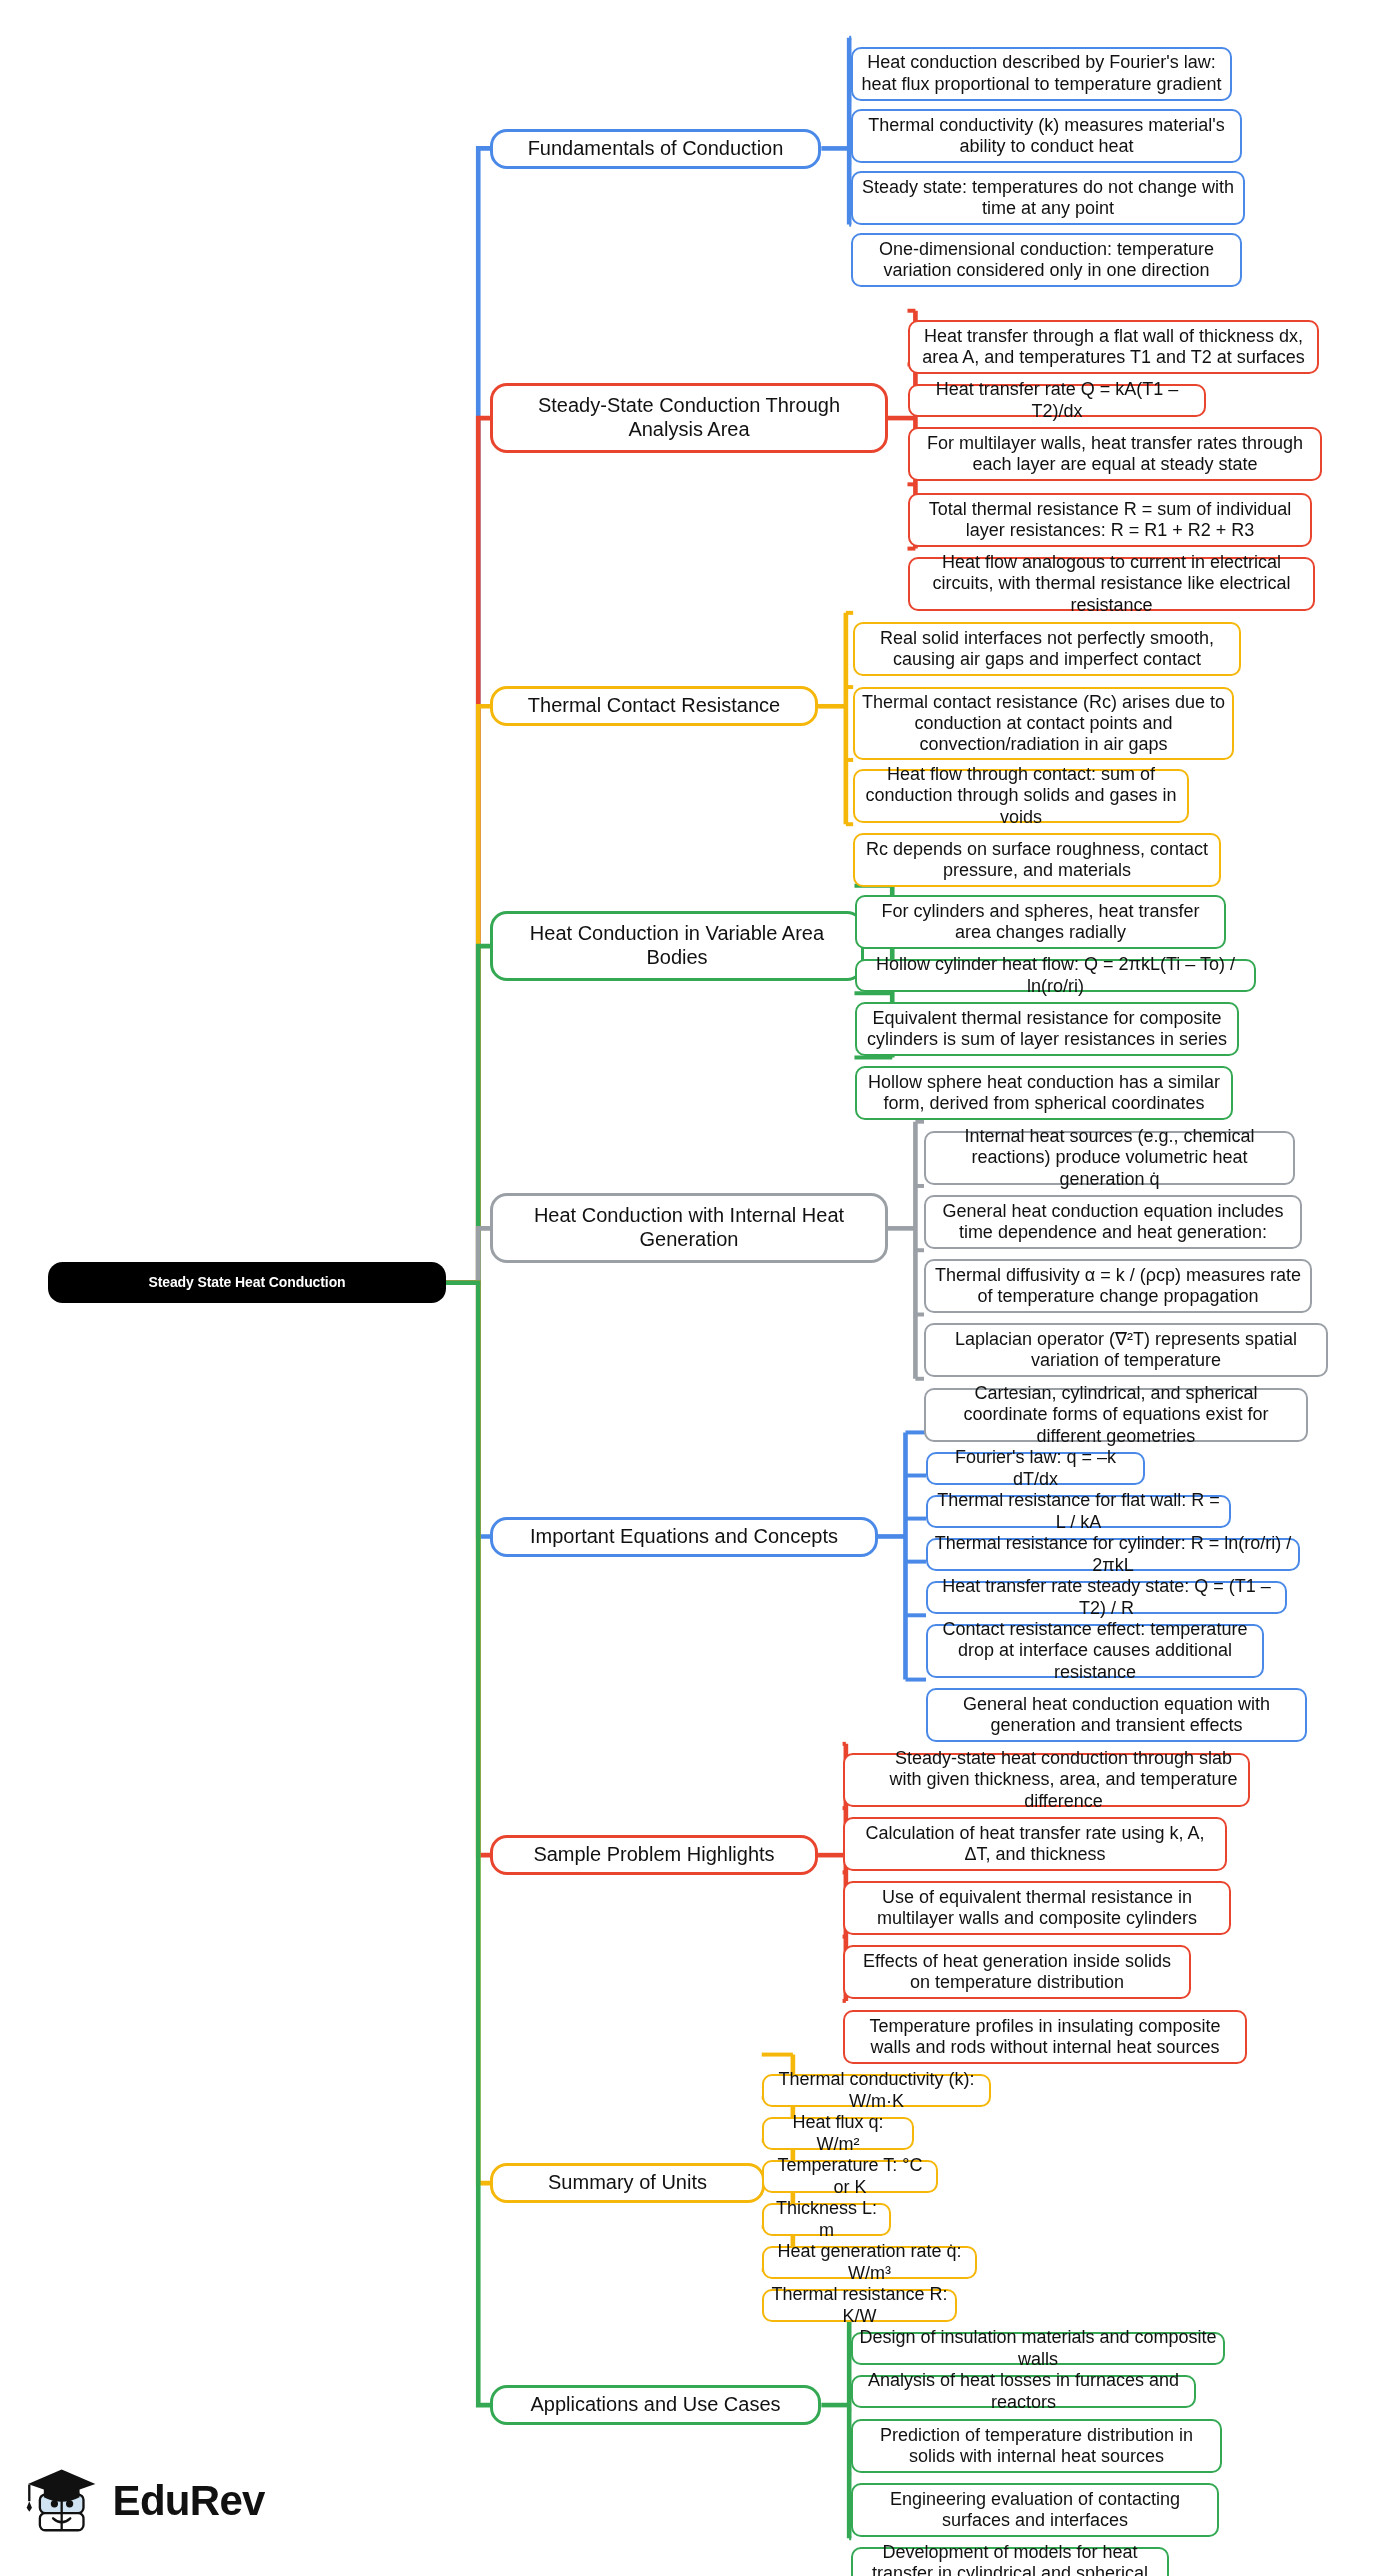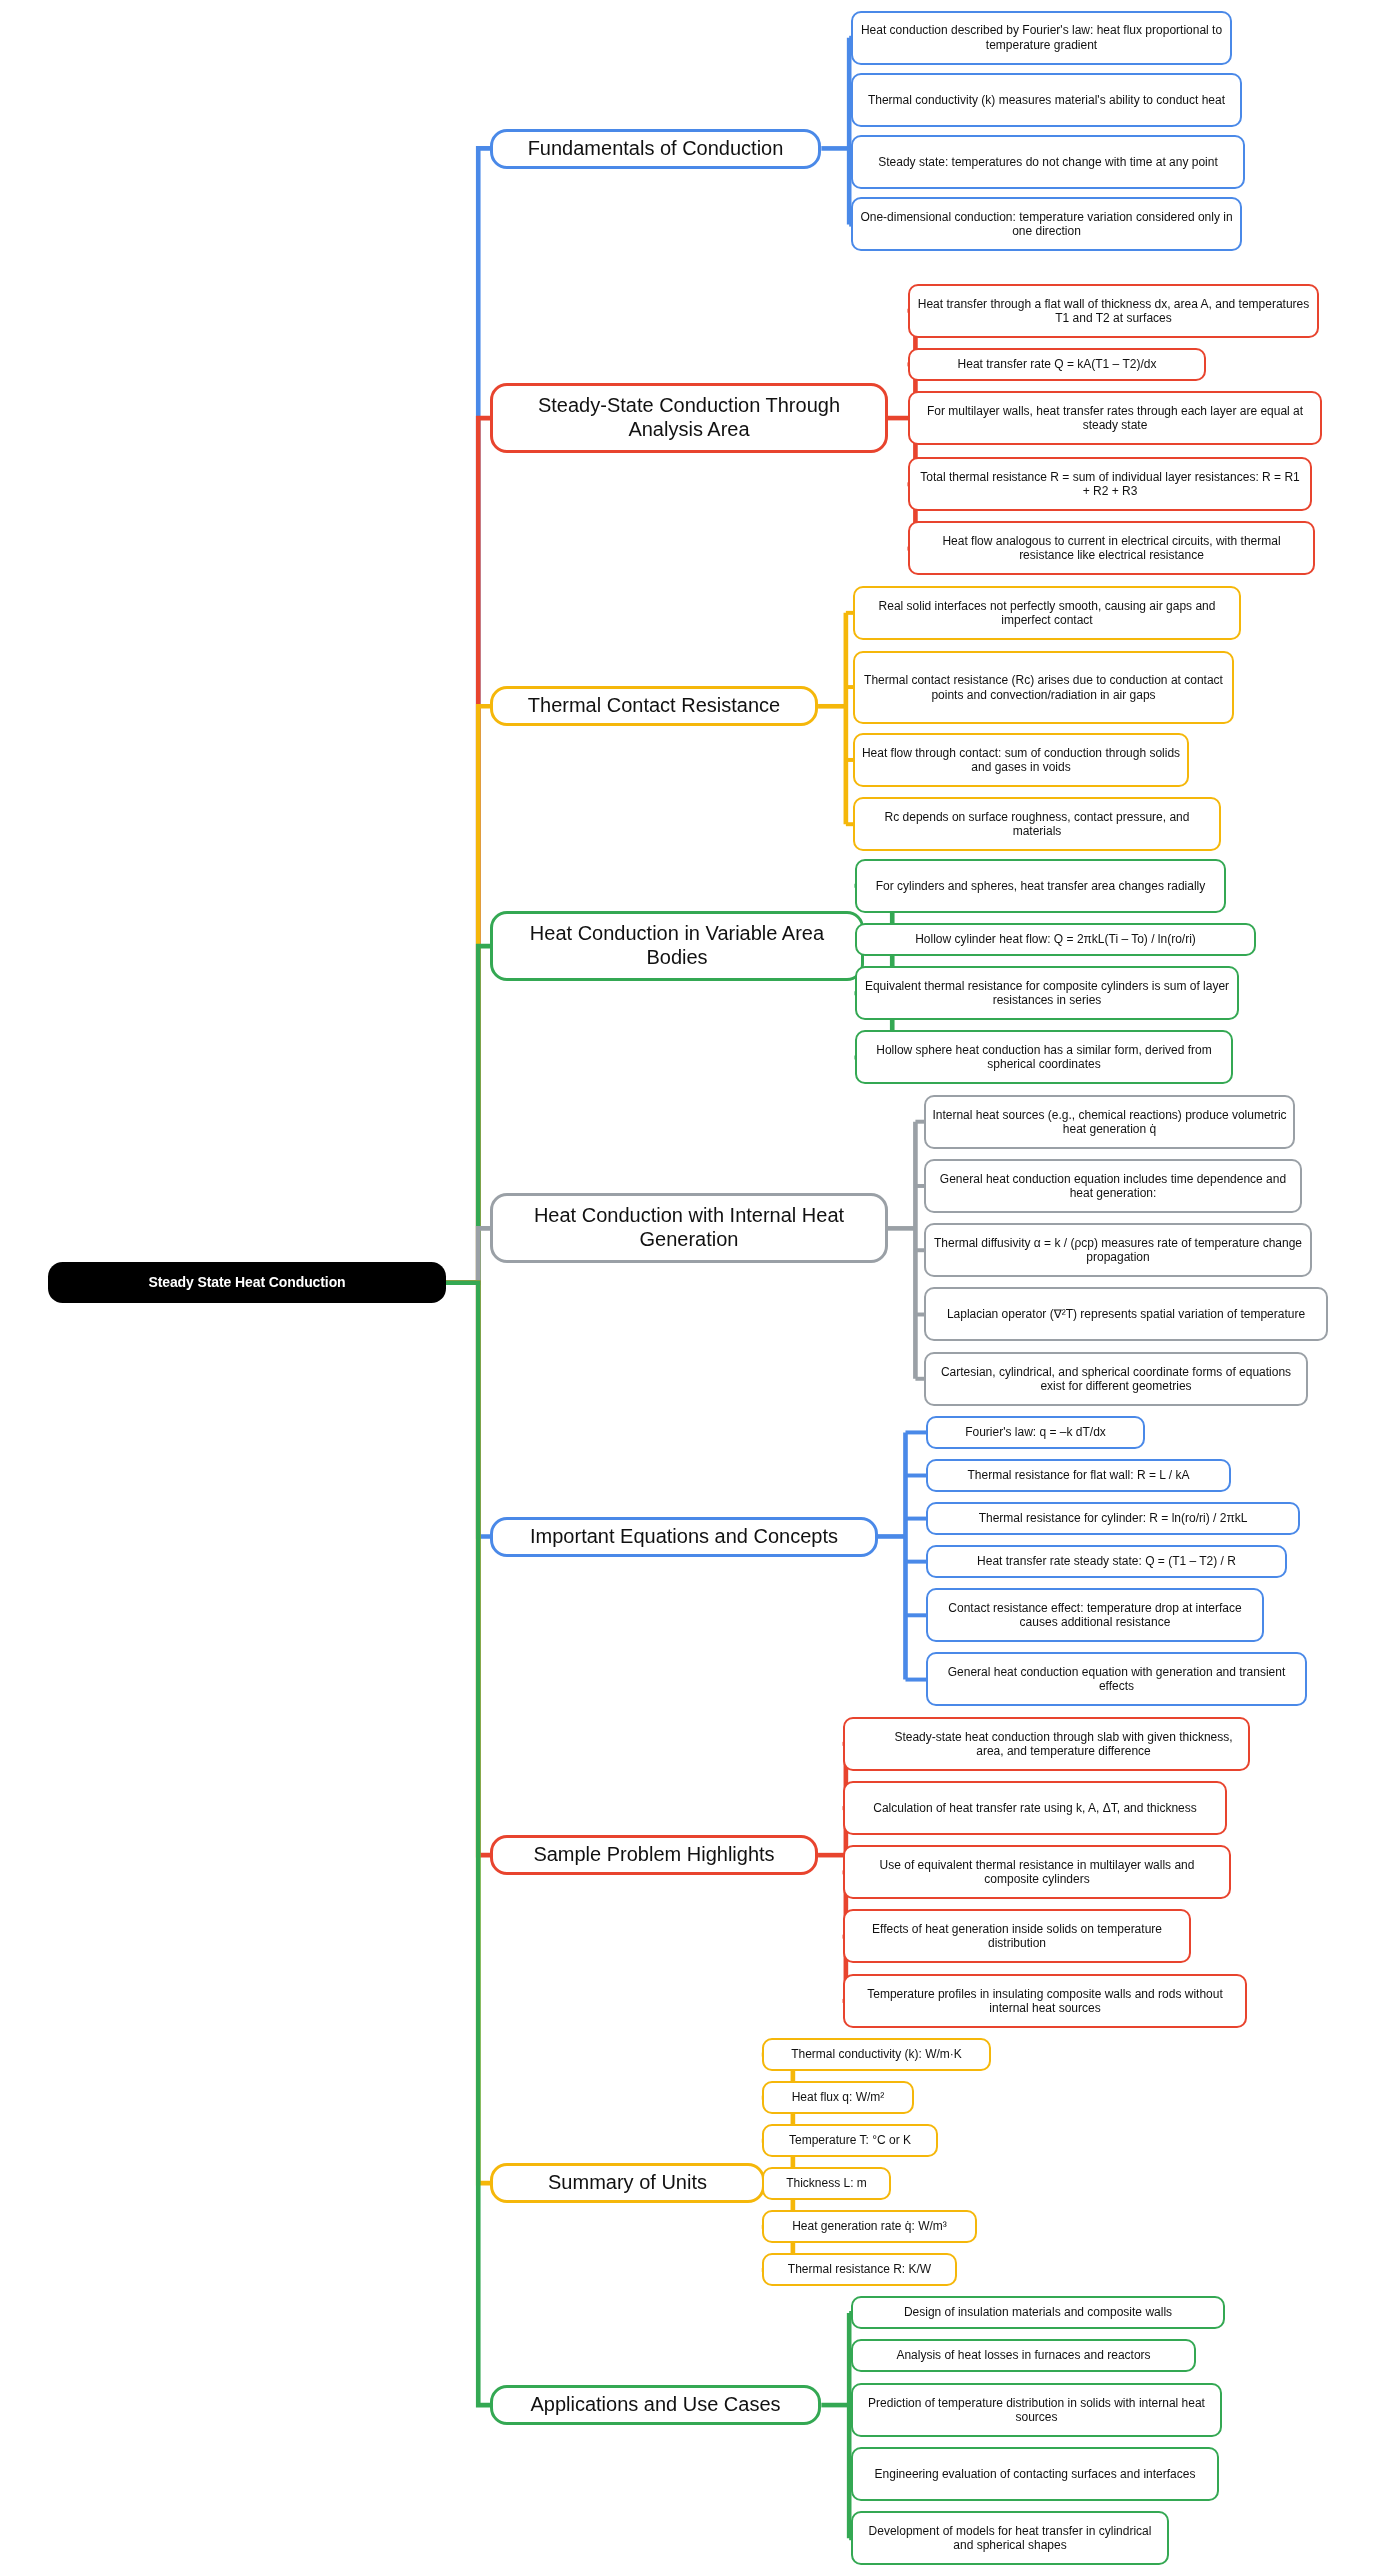--- a/index.html
+++ b/index.html
@@ -48,24 +48,25 @@
     letter-spacing: -0.1px;
   }
   
   .branch {
     font-size: 20px;
     border-radius: 17px;
     padding: 4px 9.3px;
   }
   
   .leaf {
-    font-size: 12px;
+    font-size: 18px;
     border-width: 2.7px;
     border-radius: 10px;
     padding: 2px 6px;
+    margin-top: 36px;
   }
   
   #logo {
     position: absolute;
     left: 24px;
     top: 2451px;
     width: 278px;
     height: 99px;
     display: flex;
     align-items: center;
@@ -316,15 +317,38 @@
         <span>Prediction of temperature distribution in solids with internal heat sources</span>
       </div>
       <div class="node leaf" style="left: 851px; top: 2447px; width: 368px; height: 54px; border-color: rgb(52, 168, 83);">
         <span>Engineering evaluation of contacting surfaces and interfaces</span>
       </div>
       <div class="node leaf" style="left: 851px; top: 2511px; width: 318px; height: 54px; border-color: rgb(52, 168, 83);">
         <span>Development of models for heat transfer in cylindrical and spherical shapes</span>
       </div>
     </div>
 
+  <div id="logo">
+    <svg class="mark" viewBox="0 0 118 122" xmlns="http://www.w3.org/2000/svg">
+
+      <rect x="24" y="52" width="66" height="28" rx="8" fill="#cfe3f2" stroke="#111" stroke-width="3.5"></rect>
+      <rect x="24" y="80" width="66" height="26" rx="8" fill="#ffffff" stroke="#111" stroke-width="3.5"></rect>
+      <line x1="57" y1="52" x2="57" y2="106" stroke="#111" stroke-width="3.5"></line>
+
+      <circle cx="46" cy="66" r="5.5" fill="#111"></circle>
+      <circle cx="69" cy="66" r="5.5" fill="#111"></circle>
+
+      <path d="M44 88 q13 12 26 0" fill="none" stroke="#111" stroke-width="3.5" stroke-linecap="round"></path>
+
+      <path d="M32 50 q10 -9 20 0" fill="none" stroke="#111" stroke-width="4" stroke-linecap="round"></path>
+      <path d="M62 50 q10 -9 20 0" fill="none" stroke="#111" stroke-width="4" stroke-linecap="round"></path>
+
+      <path d="M57 14 L108 36 L57 54 L6 36 Z" fill="#111"></path>
+      <path d="M30 42 L30 56 q27 14 54 0 L84 42 L57 53 Z" fill="#111"></path>
+
+      <path d="M8 37 L8 62" stroke="#111" stroke-width="3.5" fill="none"></path>
+      <path d="M8 62 l-4 10 l4 6 l4 -6 z" fill="#111"></path>
+    </svg>
+    <div class="wordmark">EduRev</div>
+  </div>
 
 </div>
 
 
 </body></html>

